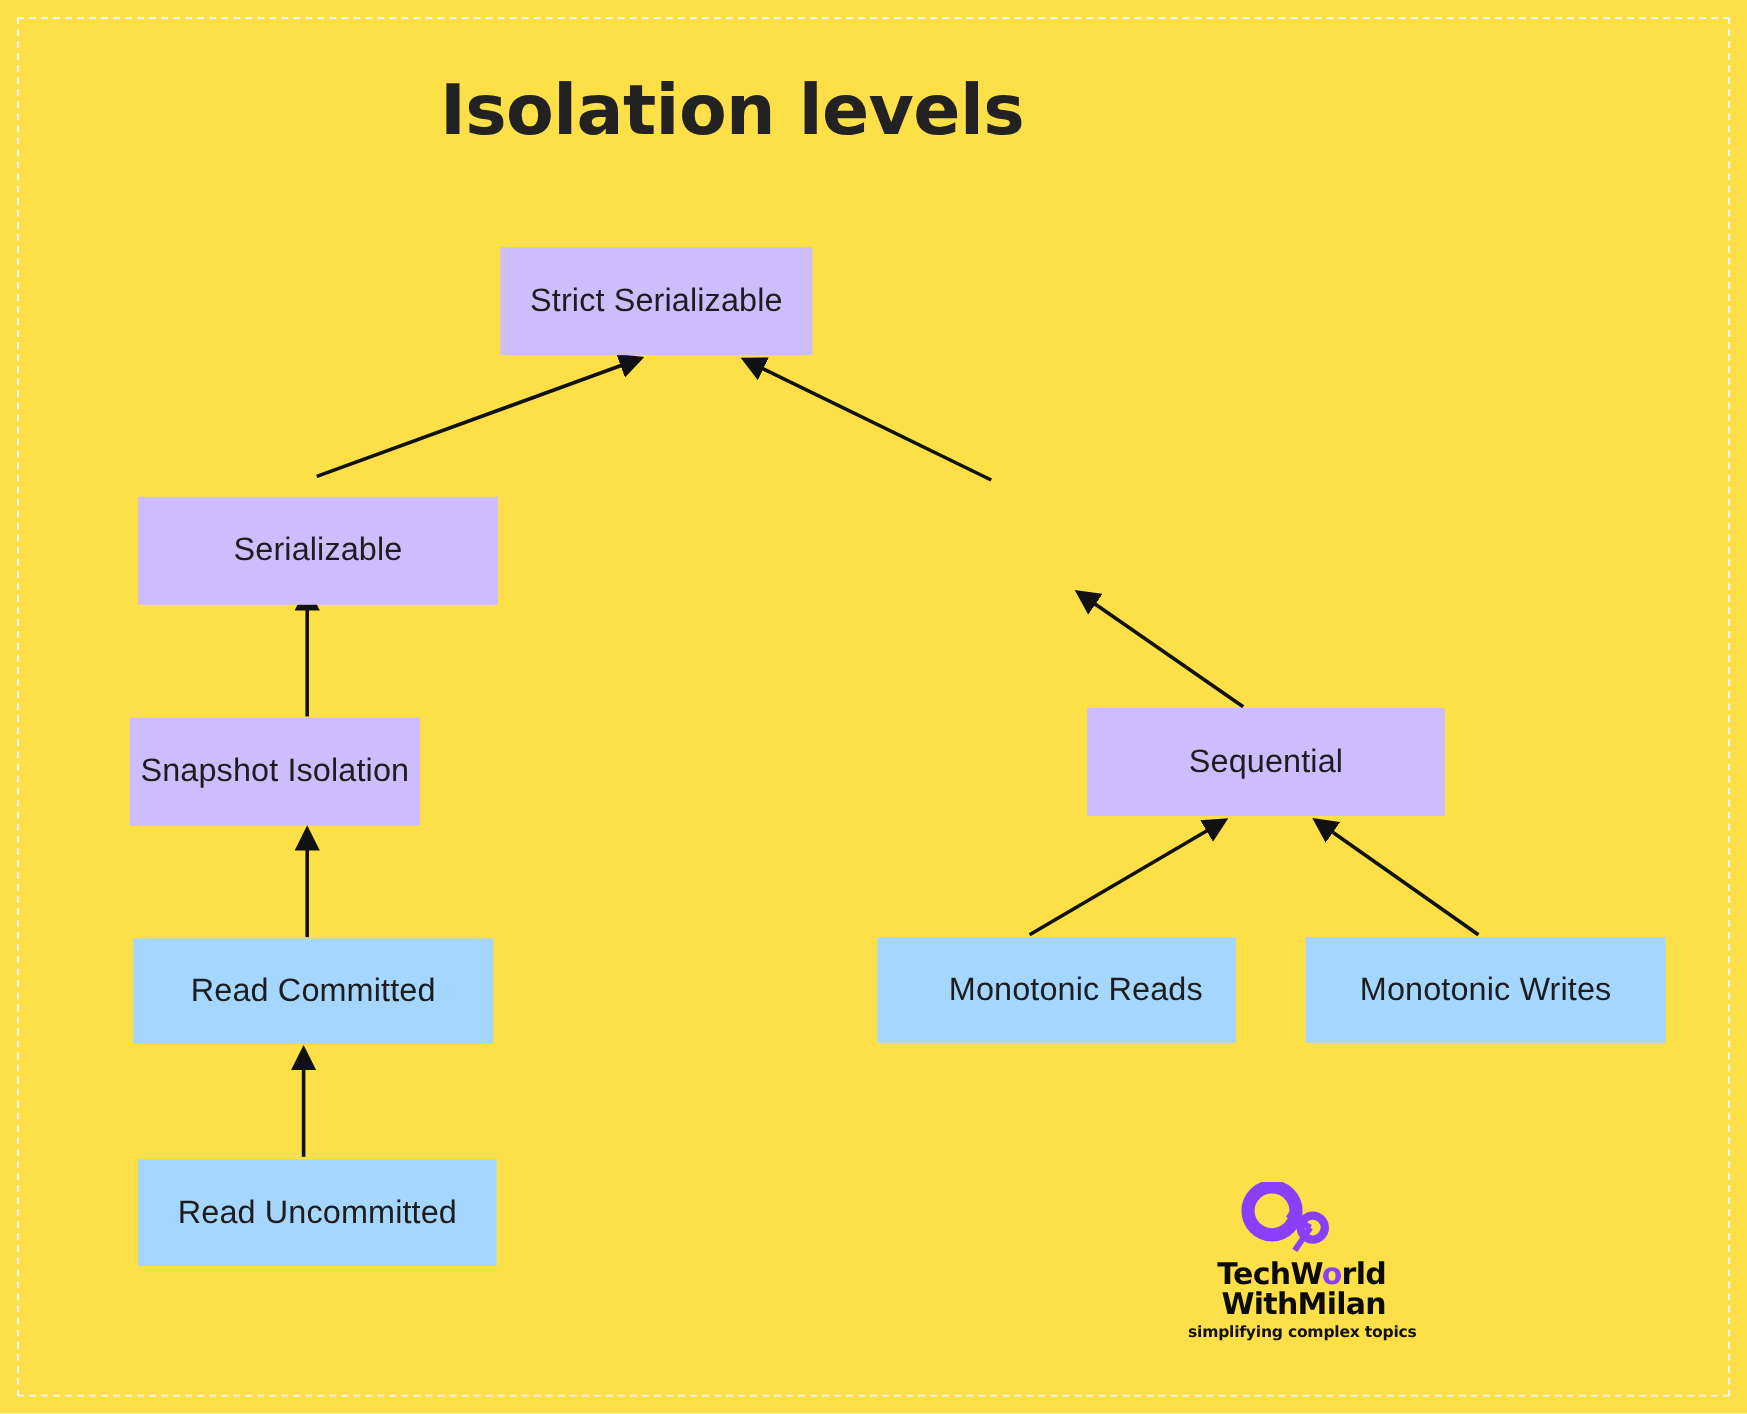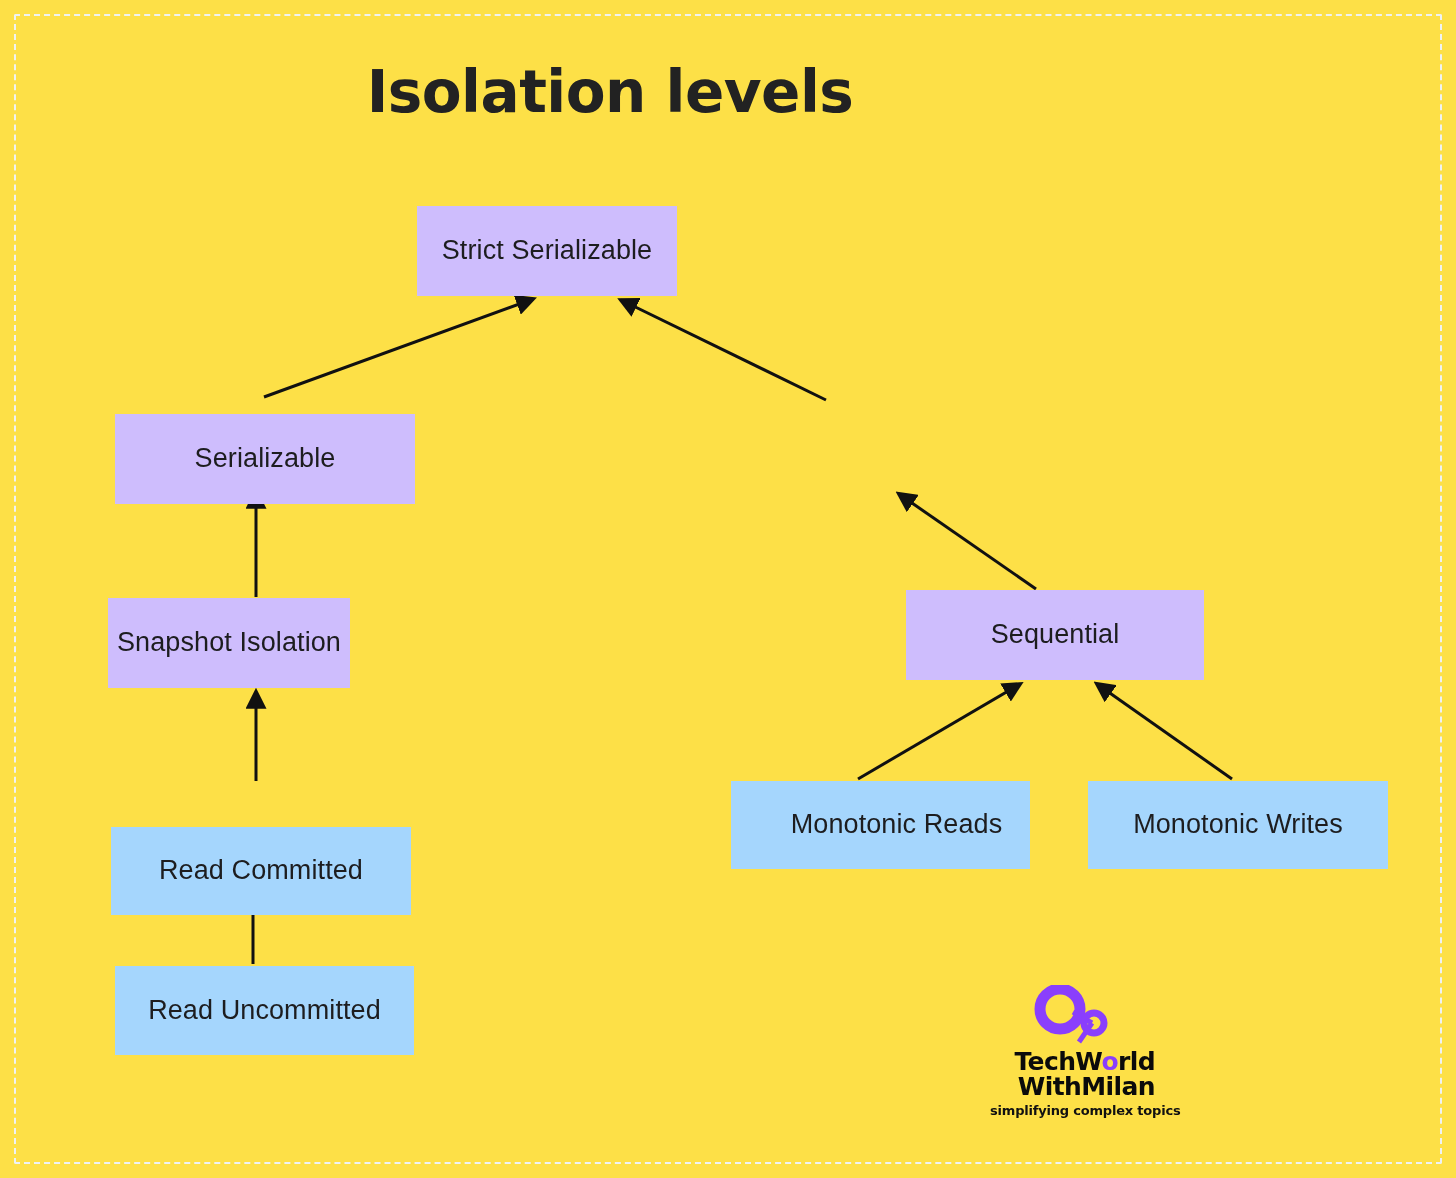--- a/index.html
+++ b/index.html
@@ -146,21 +146,21 @@
 
   <div class="node purple" style="left:417px; top:206px; width:260px; height:90px;">Strict Serializable</div>
 
   <div class="node purple" style="left:115px; top:398px; width:300px; height:90px;margin-top:16px;">Serializable</div>
 
 
   <div class="node purple" style="left:108px; top:598px; width:242px; height:90px;">Snapshot Isolation</div>
 
   <div class="node purple" style="left:906px; top:590px; width:298px; height:90px;">Sequential</div>
 
-  <div class="node blue" style="left:111px; top:782px; width:300px; height:88px;margin-top:45px;">Read Committed</div>
+  <div class="node blue" style="left:111px; top:782px; width:300px; height:88px;">Read Committed</div>
 
   <div class="node blue" style="left:731px; top:781px; width:299px; height:88px;padding-left:32px;">Monotonic Reads</div>
 
   <div class="node blue" style="left:1088px; top:781px; width:300px; height:88px;">Monotonic Writes</div>
 
   <div class="node blue" style="left:115px; top:966px; width:299px; height:89px;">Read Uncommitted</div>
 
   <div id="logo">
 
     <svg id="logo-mark" viewBox="0 0 76 62" xmlns="http://www.w3.org/2000/svg">

